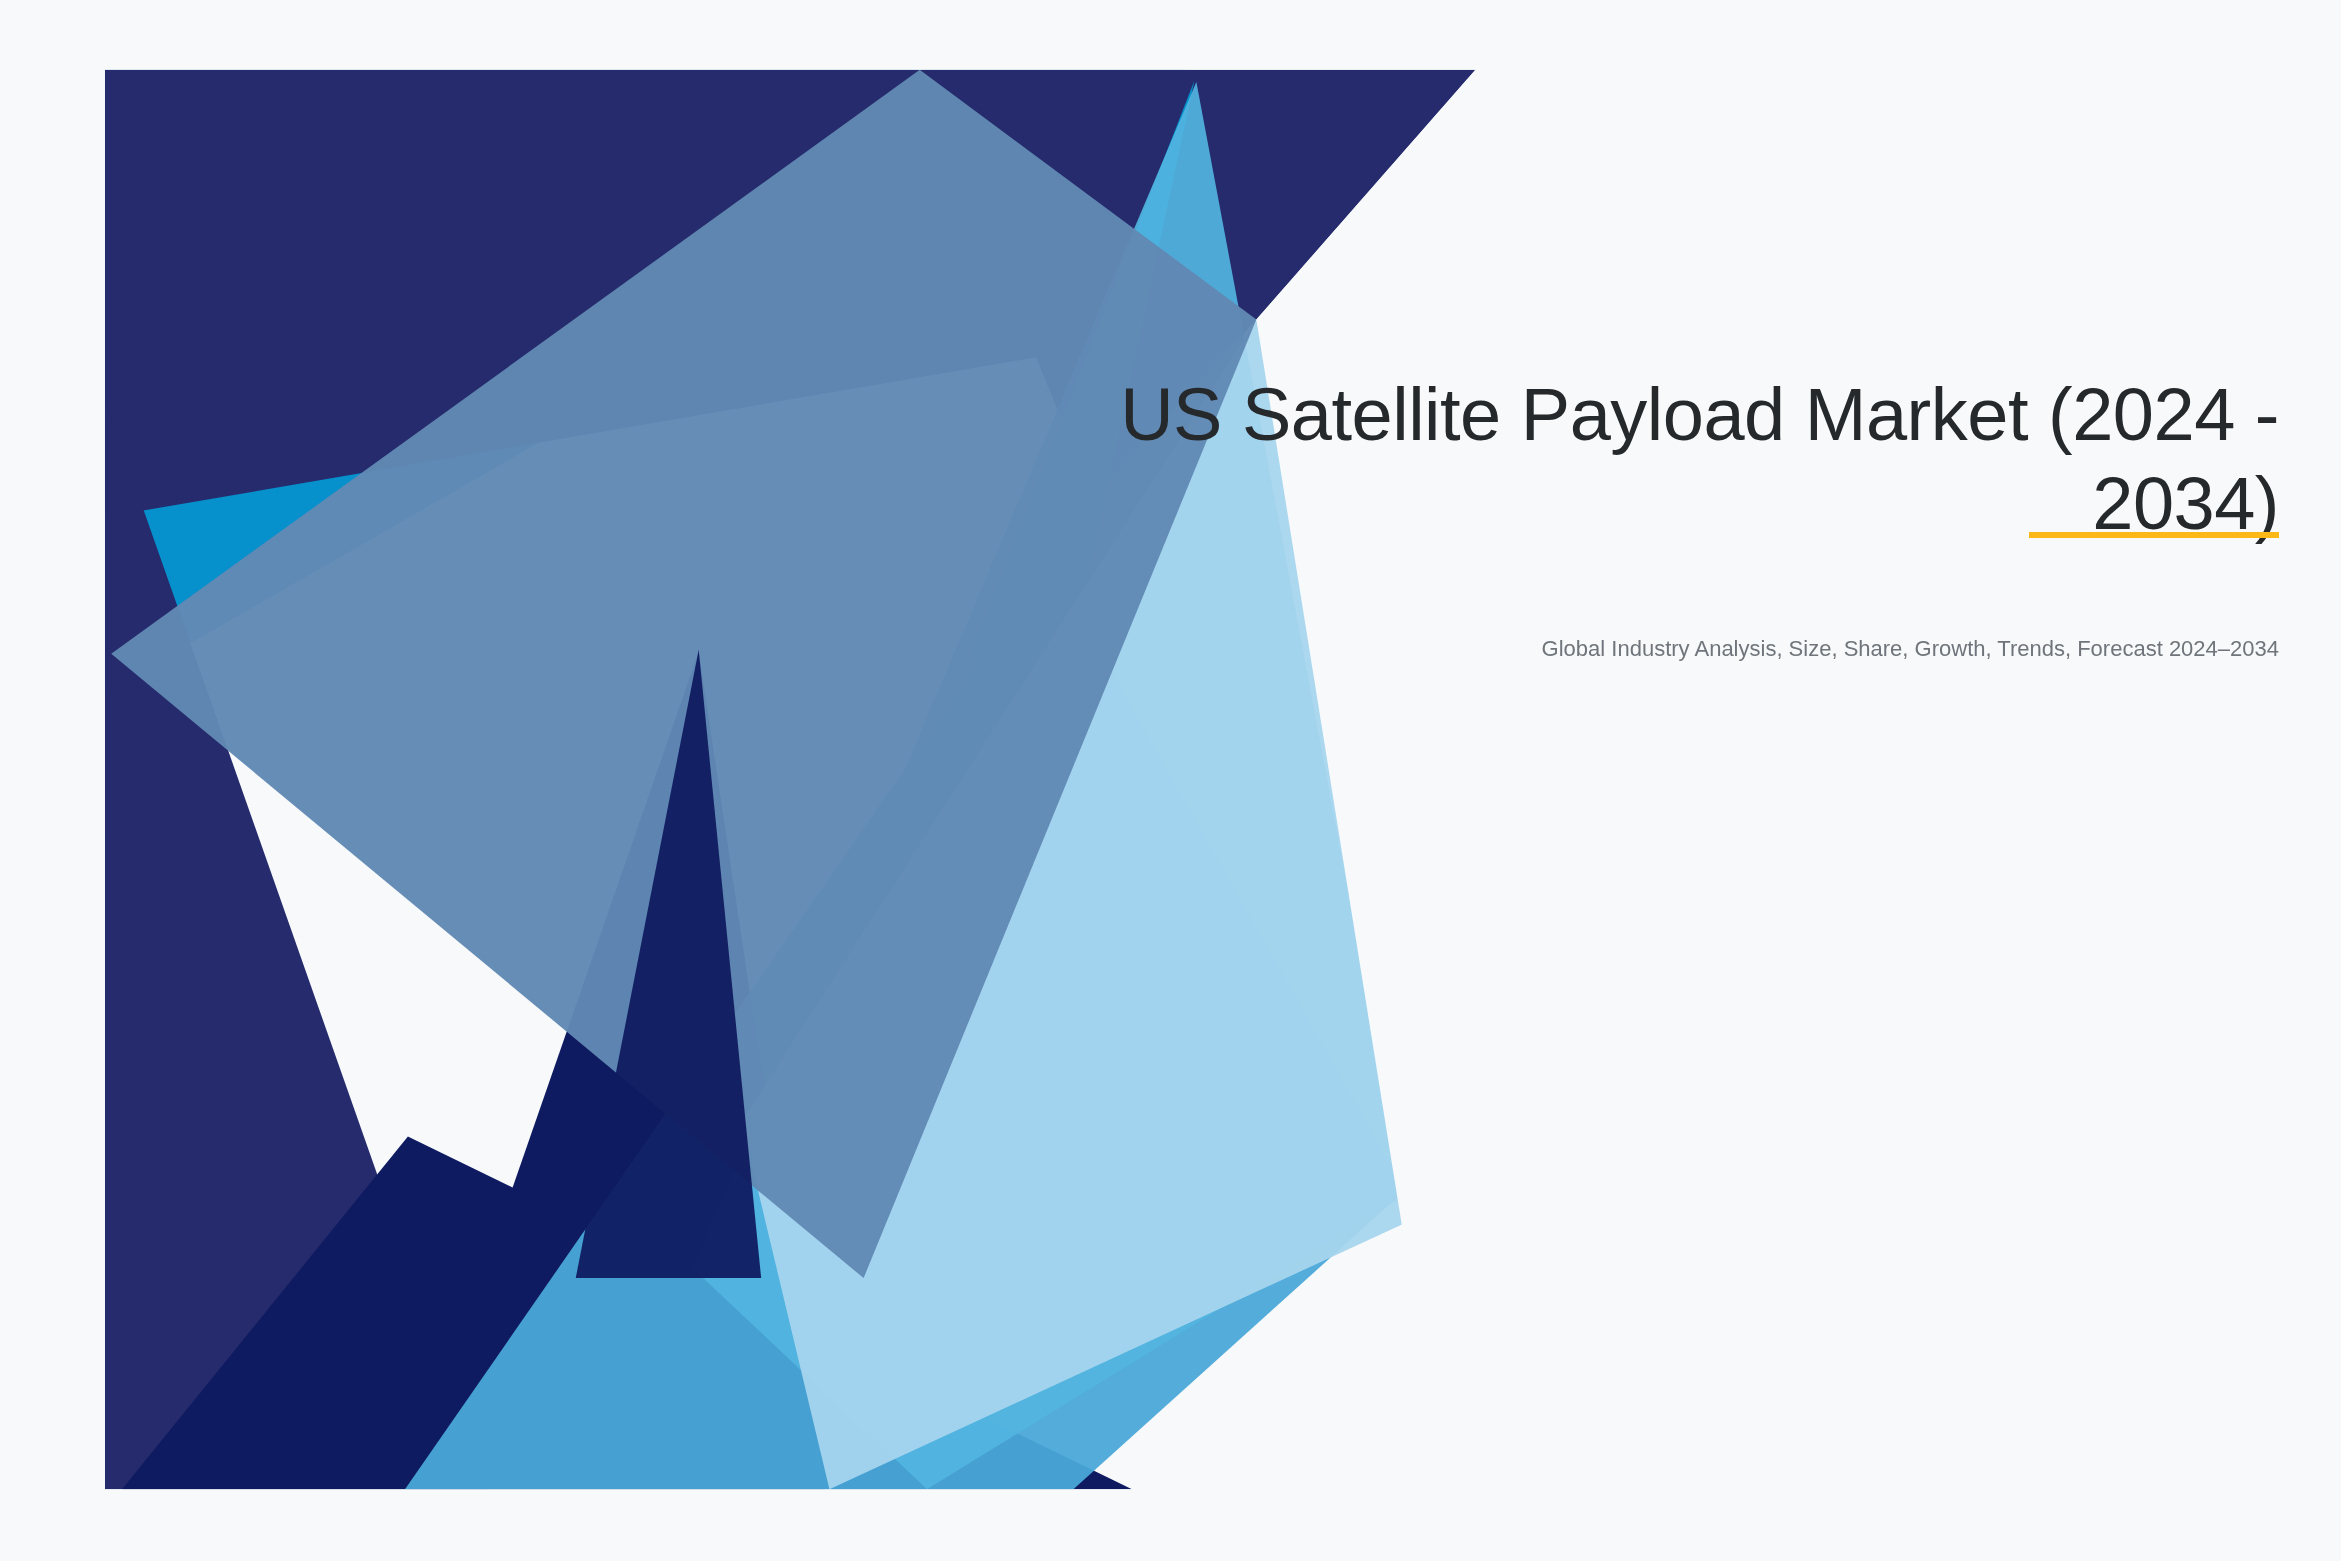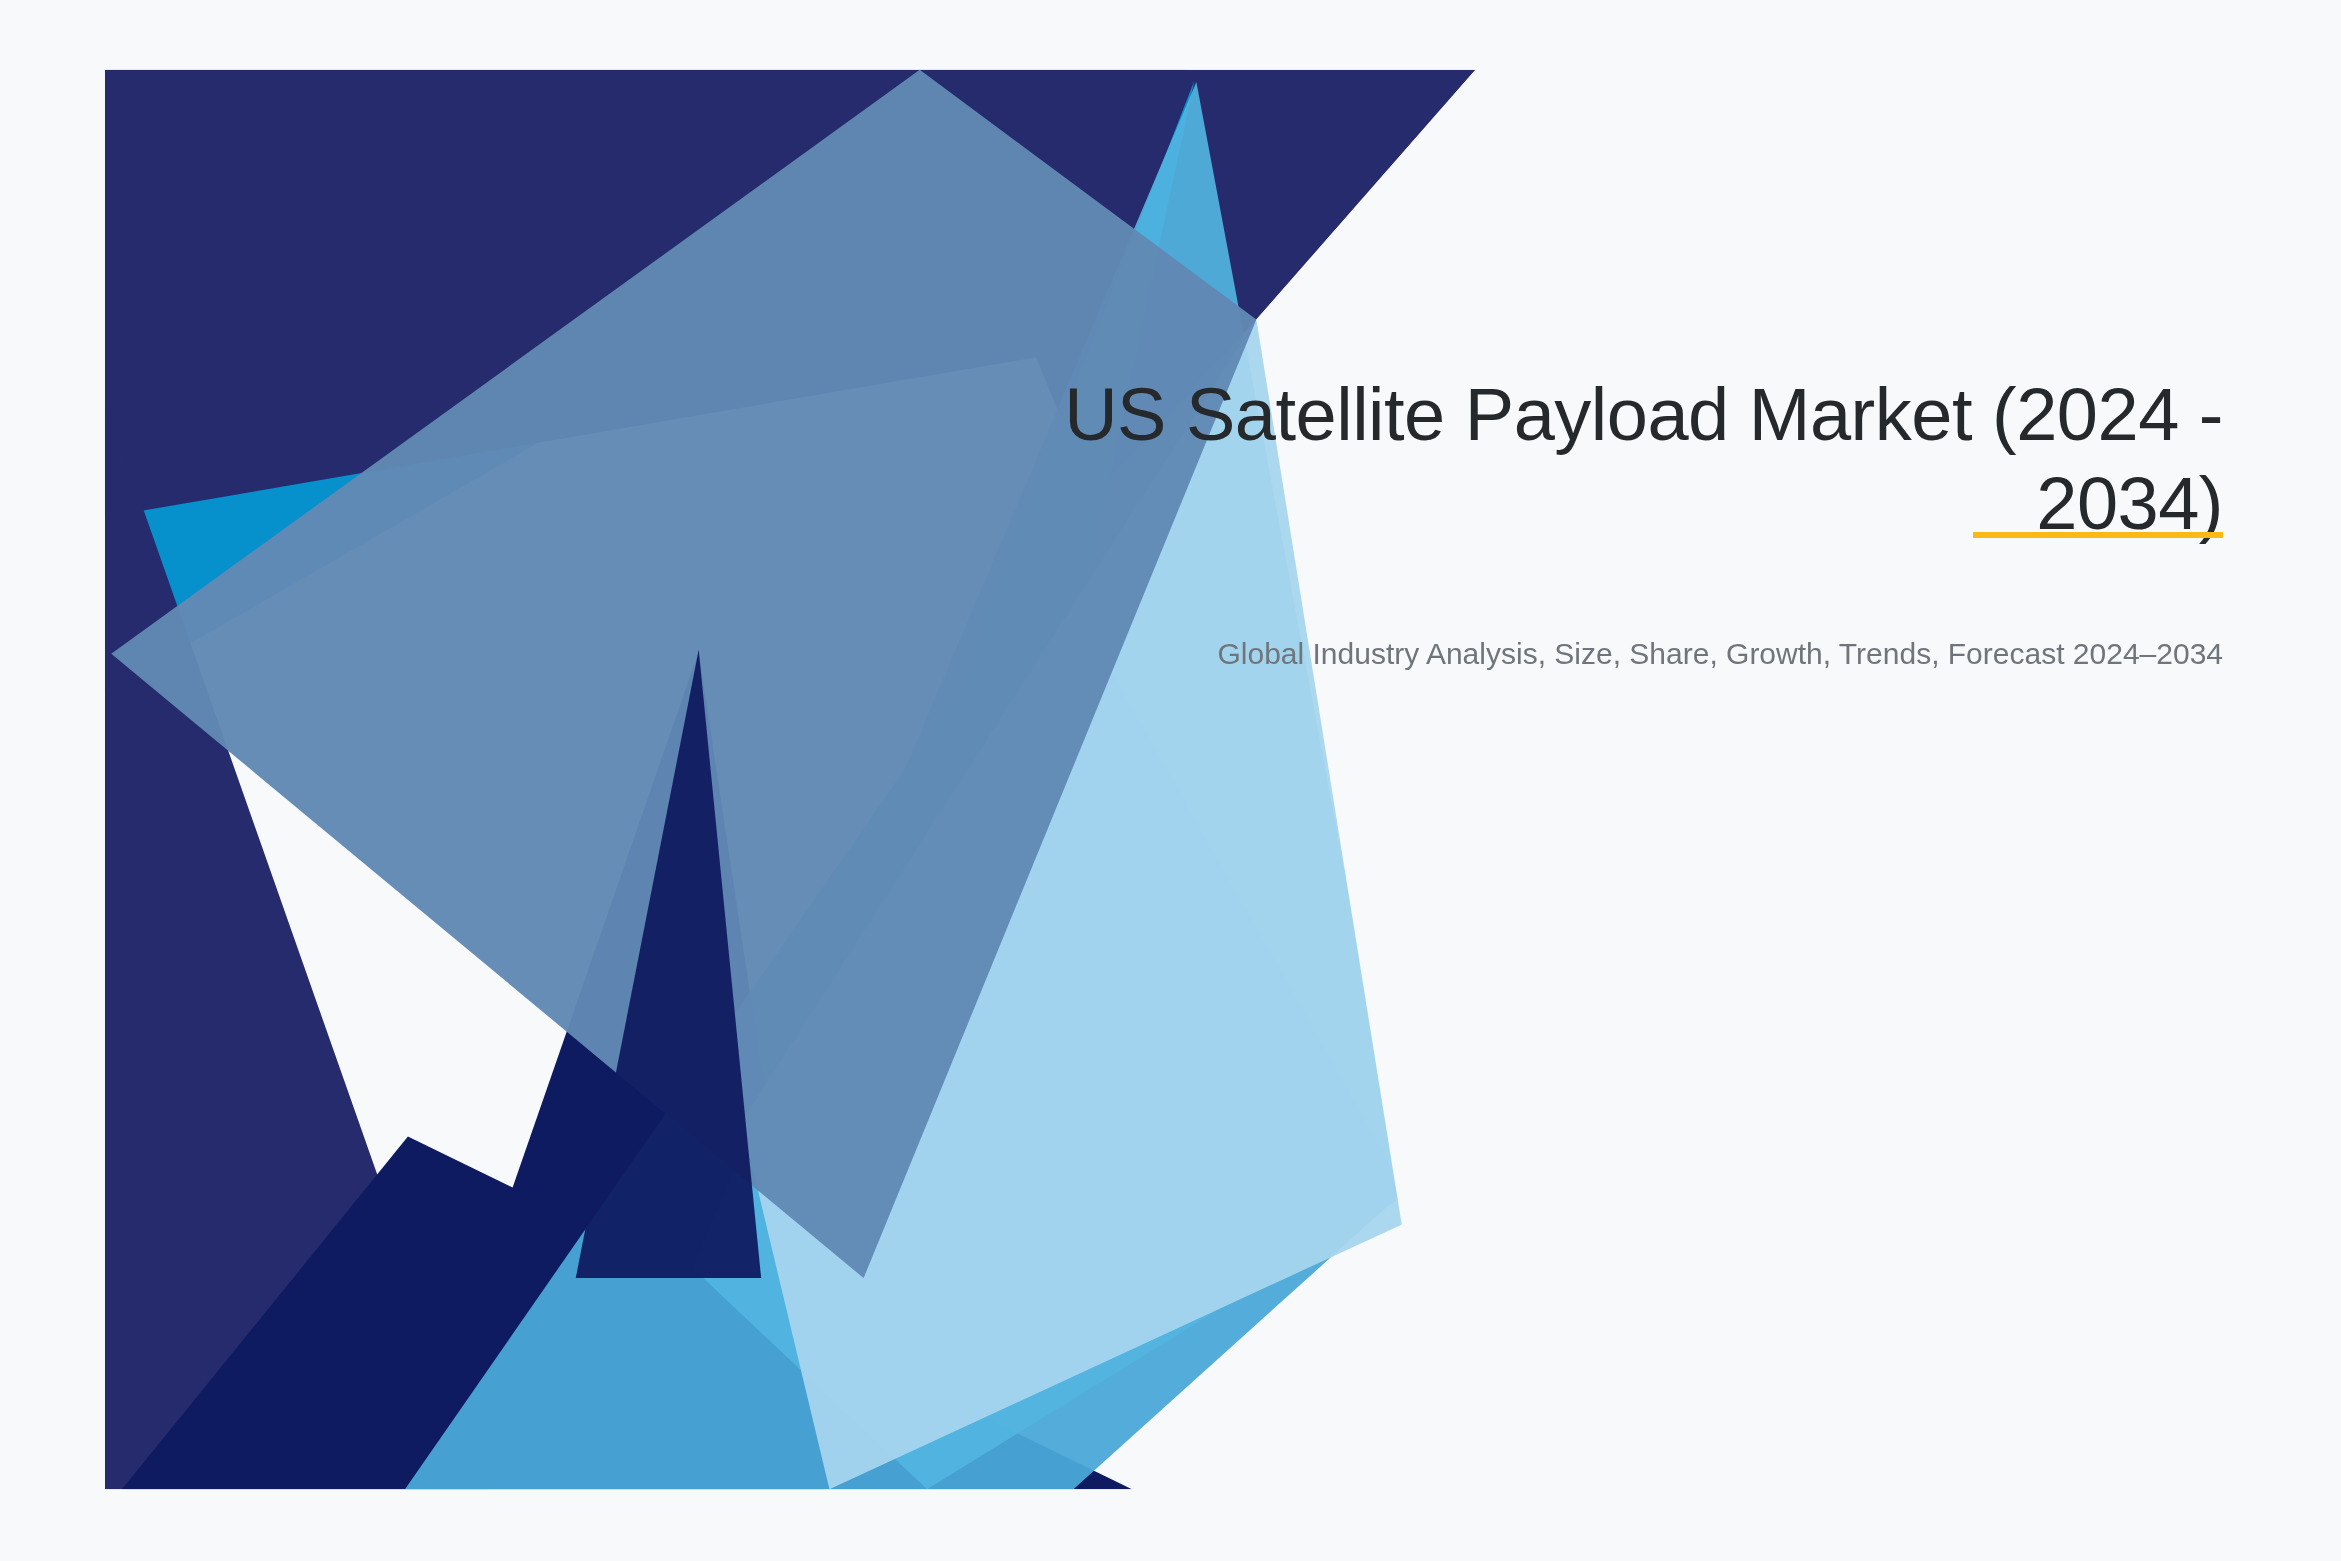--- a/index.html
+++ b/index.html
@@ -21,21 +21,21 @@
   }
   #artwork {
     position: absolute;
     left: 0;
     top: 0;
     width: 2342px;
     height: 1561px;
   }
   #text-block {
     position: absolute;
-    left: 896px;
+    left: 952px;
     top: 371px;
     width: 1327px;
   }
   #page-title {
     margin: 0;
     text-align: right;
     font-weight: normal;
     font-size: 74px;
     line-height: 1.20;
     letter-spacing: -0.5px;
@@ -47,21 +47,21 @@
     right: 0px;
     top: 161px;
     width: 250px;
     height: 6.3px;
     background: #fcb817;
   }
   #page-subtitle {
     margin: 0;
     padding-top: 84px;
     text-align: right;
-    font-size: 30px;
+    font-size: 22px;
     line-height: 1.42;
     color: #6f757a;
     font-weight: normal;
   }
 </style>
 </head>
 <body>
 
 <div id="slide">
 

